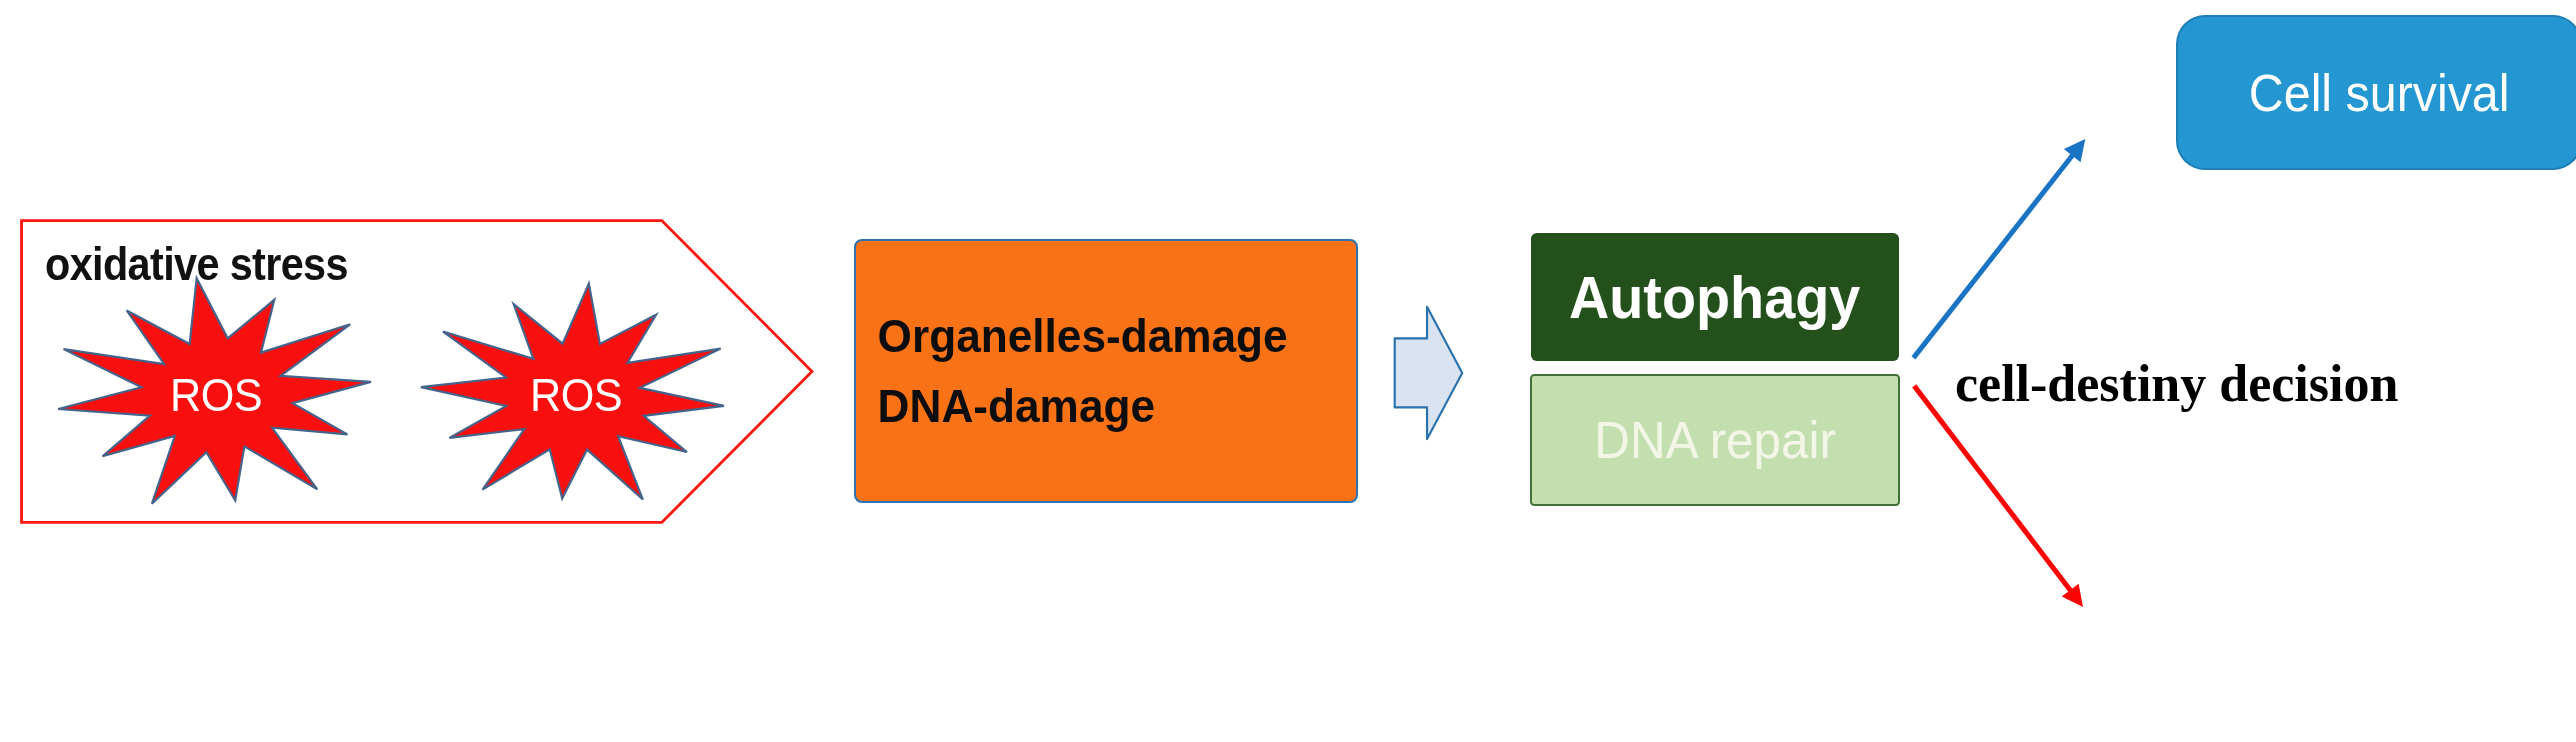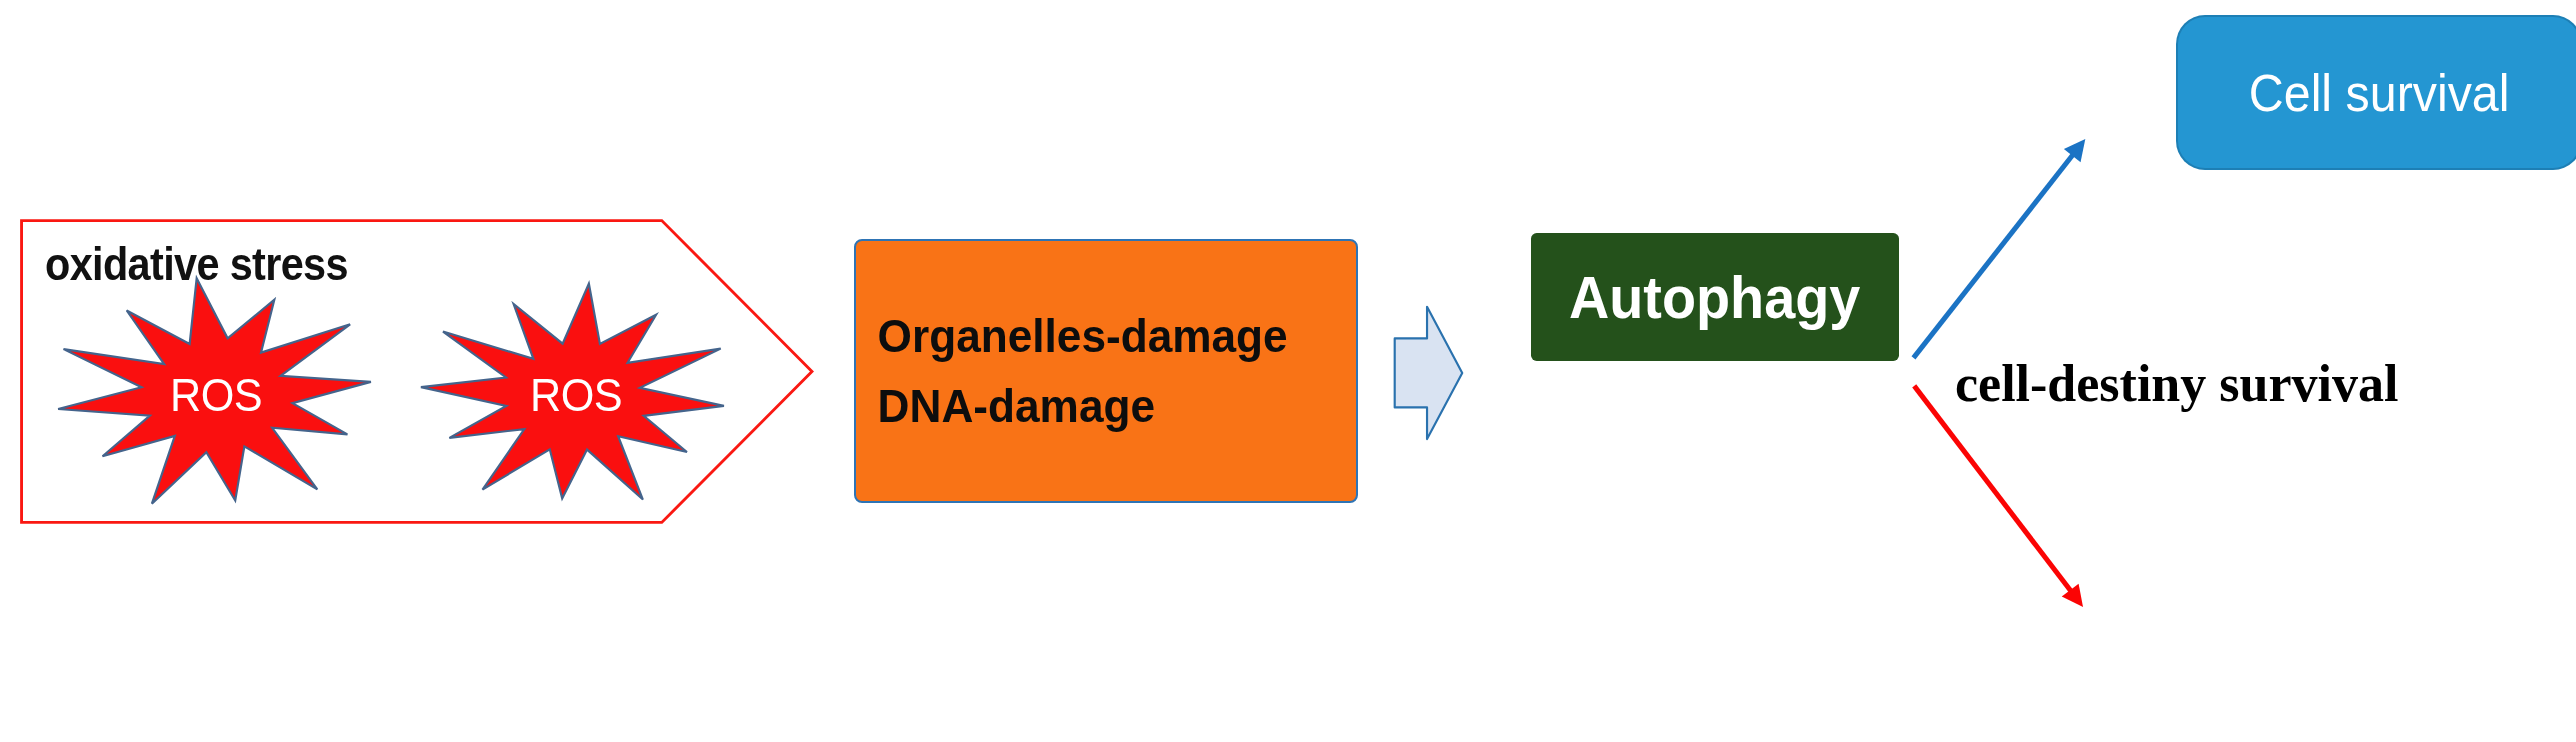--- a/index.html
+++ b/index.html
@@ -125,21 +125,24 @@
   <div class="box box-damage">
     <div class="txt">
       <div>Organelles-damage</div>
       <div>DNA-damage</div>
     </div>
   </div>
 
   <div class="box box-autophagy">
     <div class="txt">Autophagy</div>
   </div>
+  <div class="box box-dnarepair">
+    <div class="txt">DNA repair</div>
+  </div>
 
-  <div class="lbl lbl-decision">cell-destiny survival</div>
+  <div class="lbl lbl-decision">cell-destiny decision</div>
 
   <div class="box box-survival">
     <div class="txt">Cell survival</div>
   </div>
 
 </div>
 
 
 </body></html>

